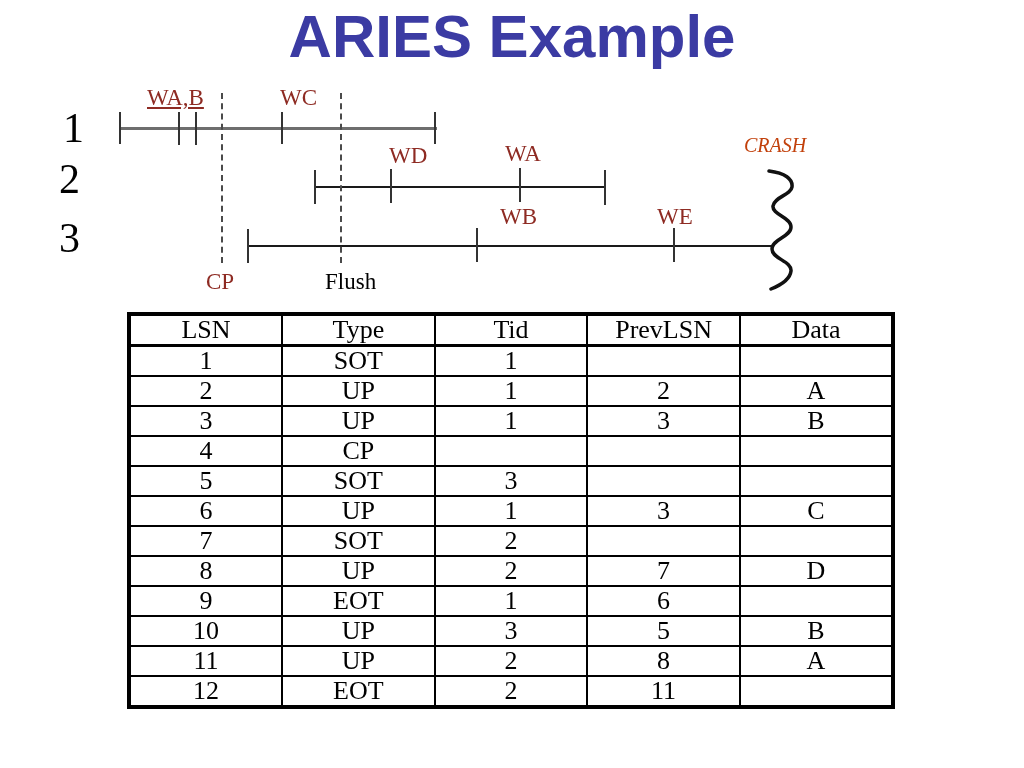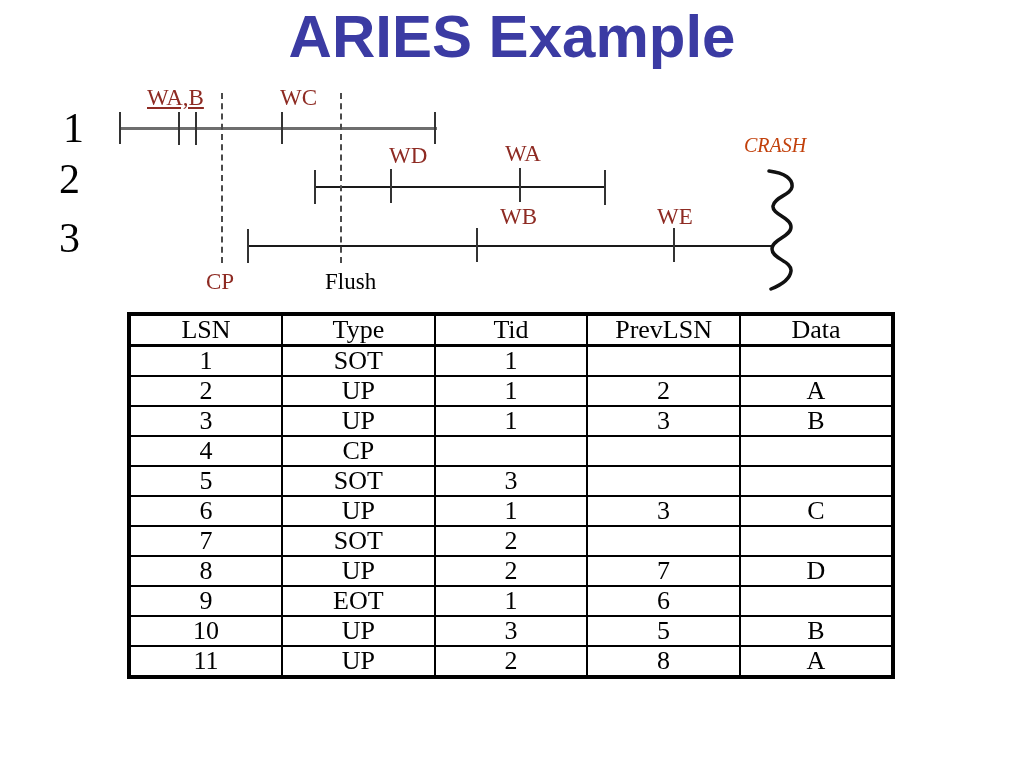--- a/index.html
+++ b/index.html
@@ -167,16 +167,23 @@
           <td>5</td>
           <td>B</td>
         </tr>
         <tr>
           <td>11</td>
           <td>UP</td>
           <td>2</td>
           <td>8</td>
           <td>A</td>
         </tr>
+        <tr>
+          <td>12</td>
+          <td>EOT</td>
+          <td>2</td>
+          <td>11</td>
+          <td></td>
+        </tr>
       </tbody>
   </table>
 
 </div>
 
 </body></html>

